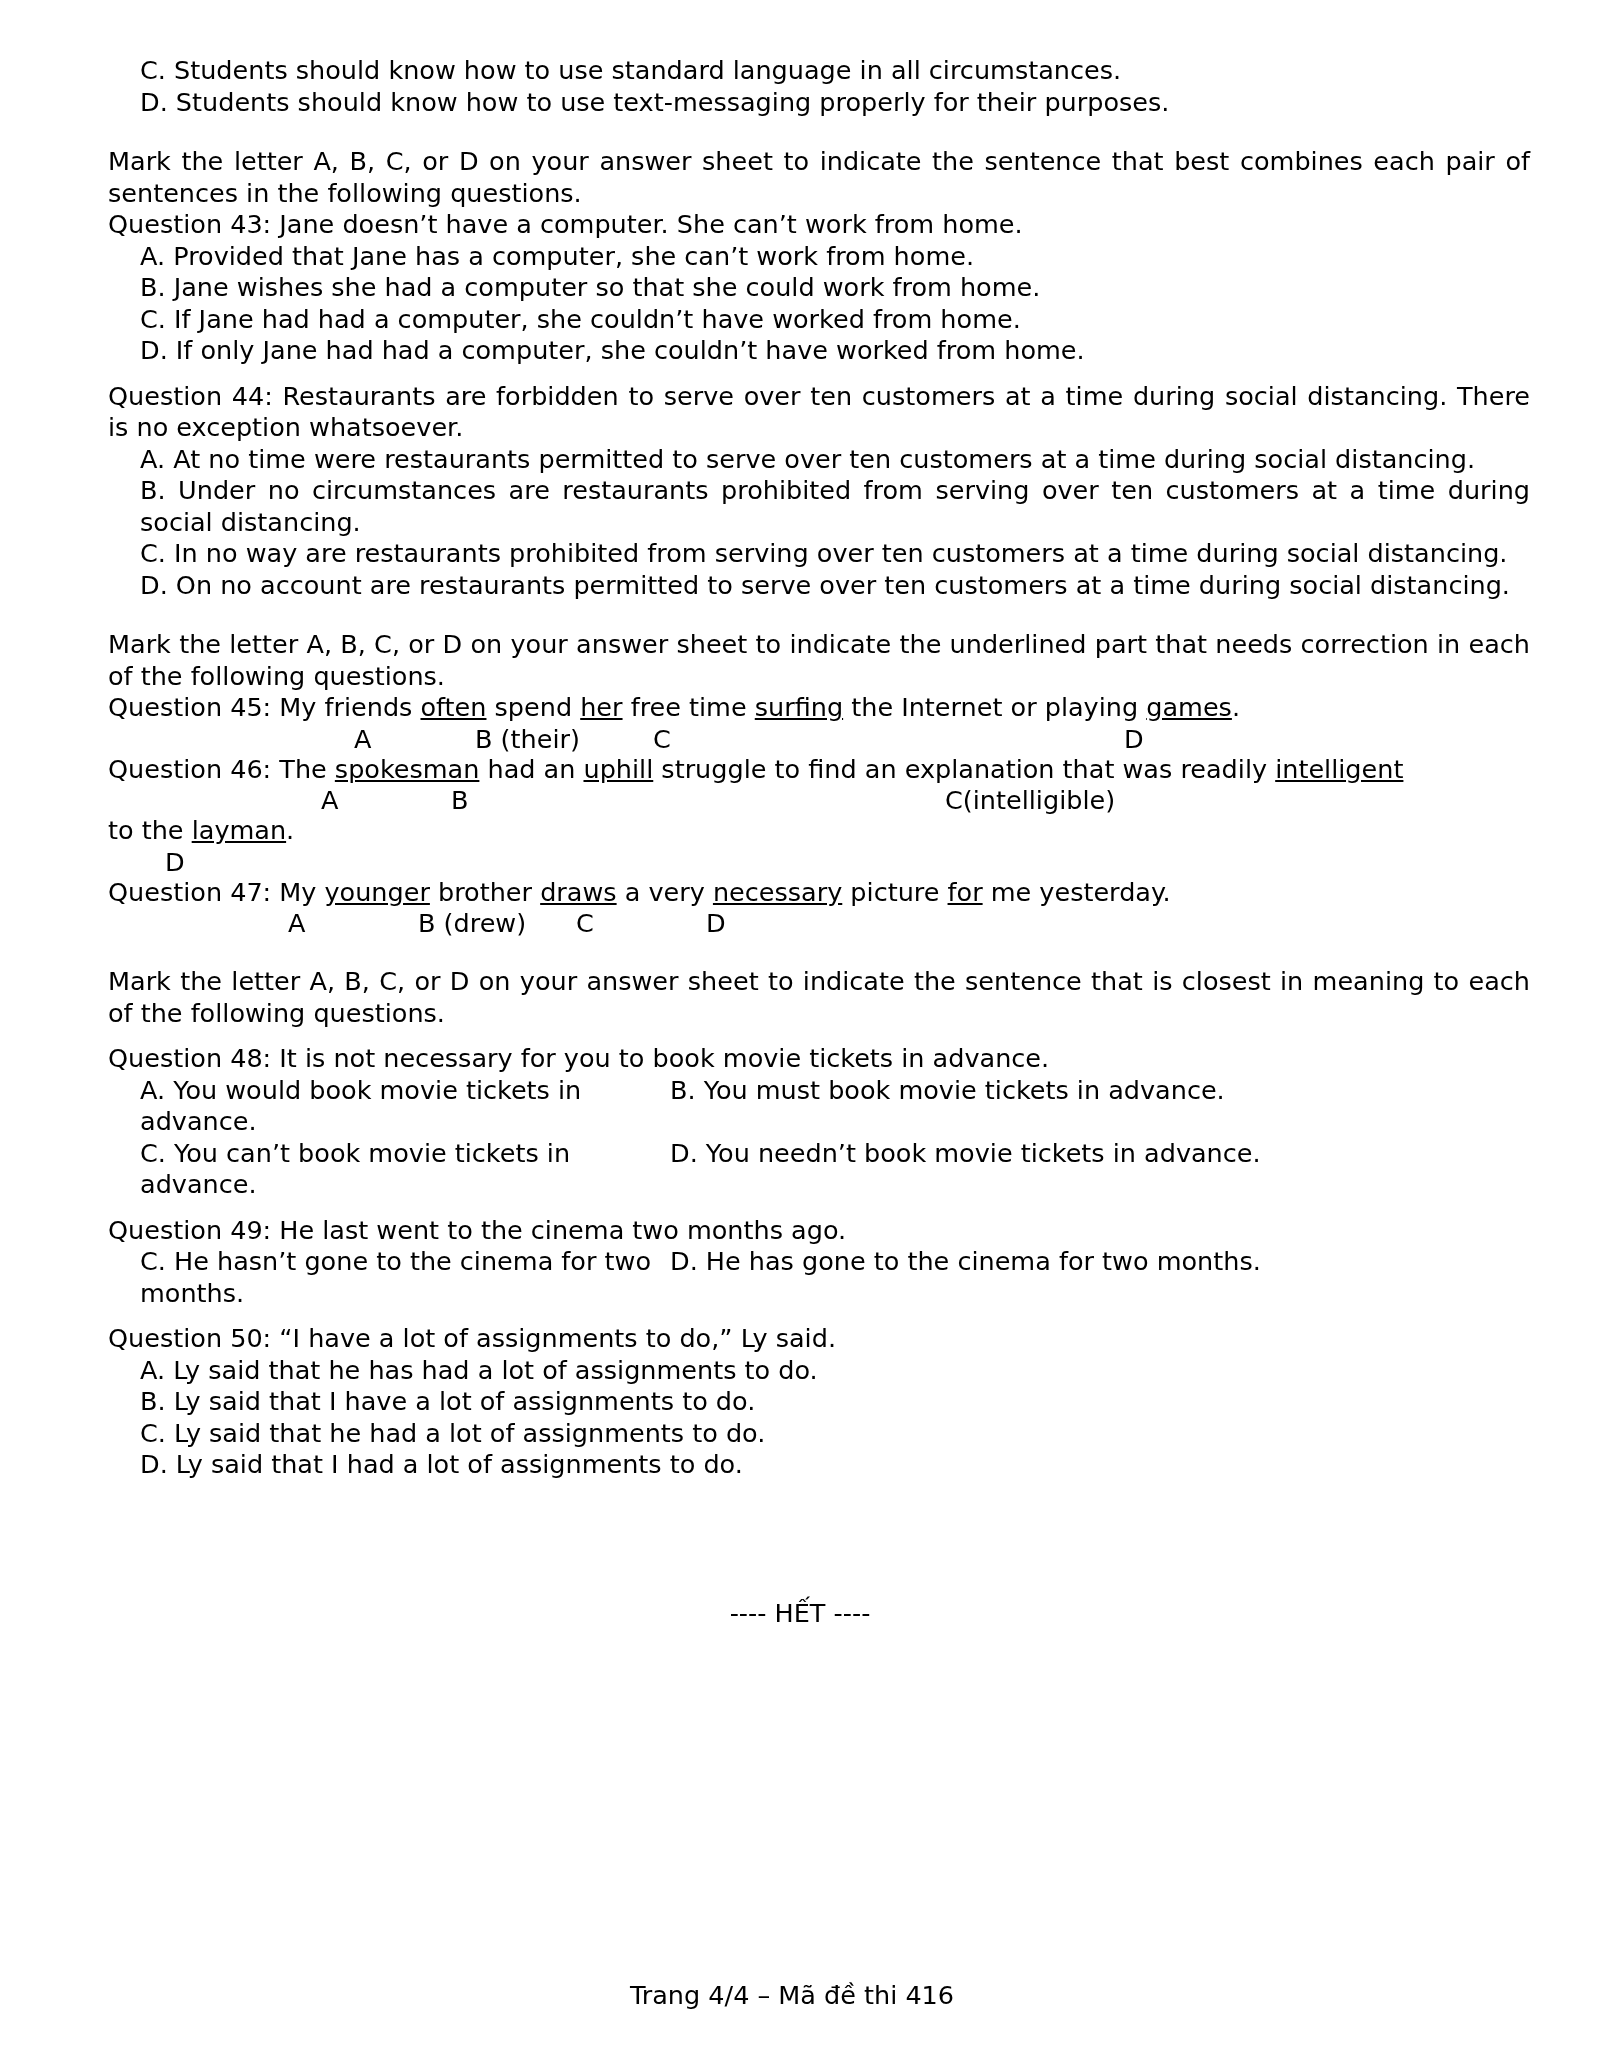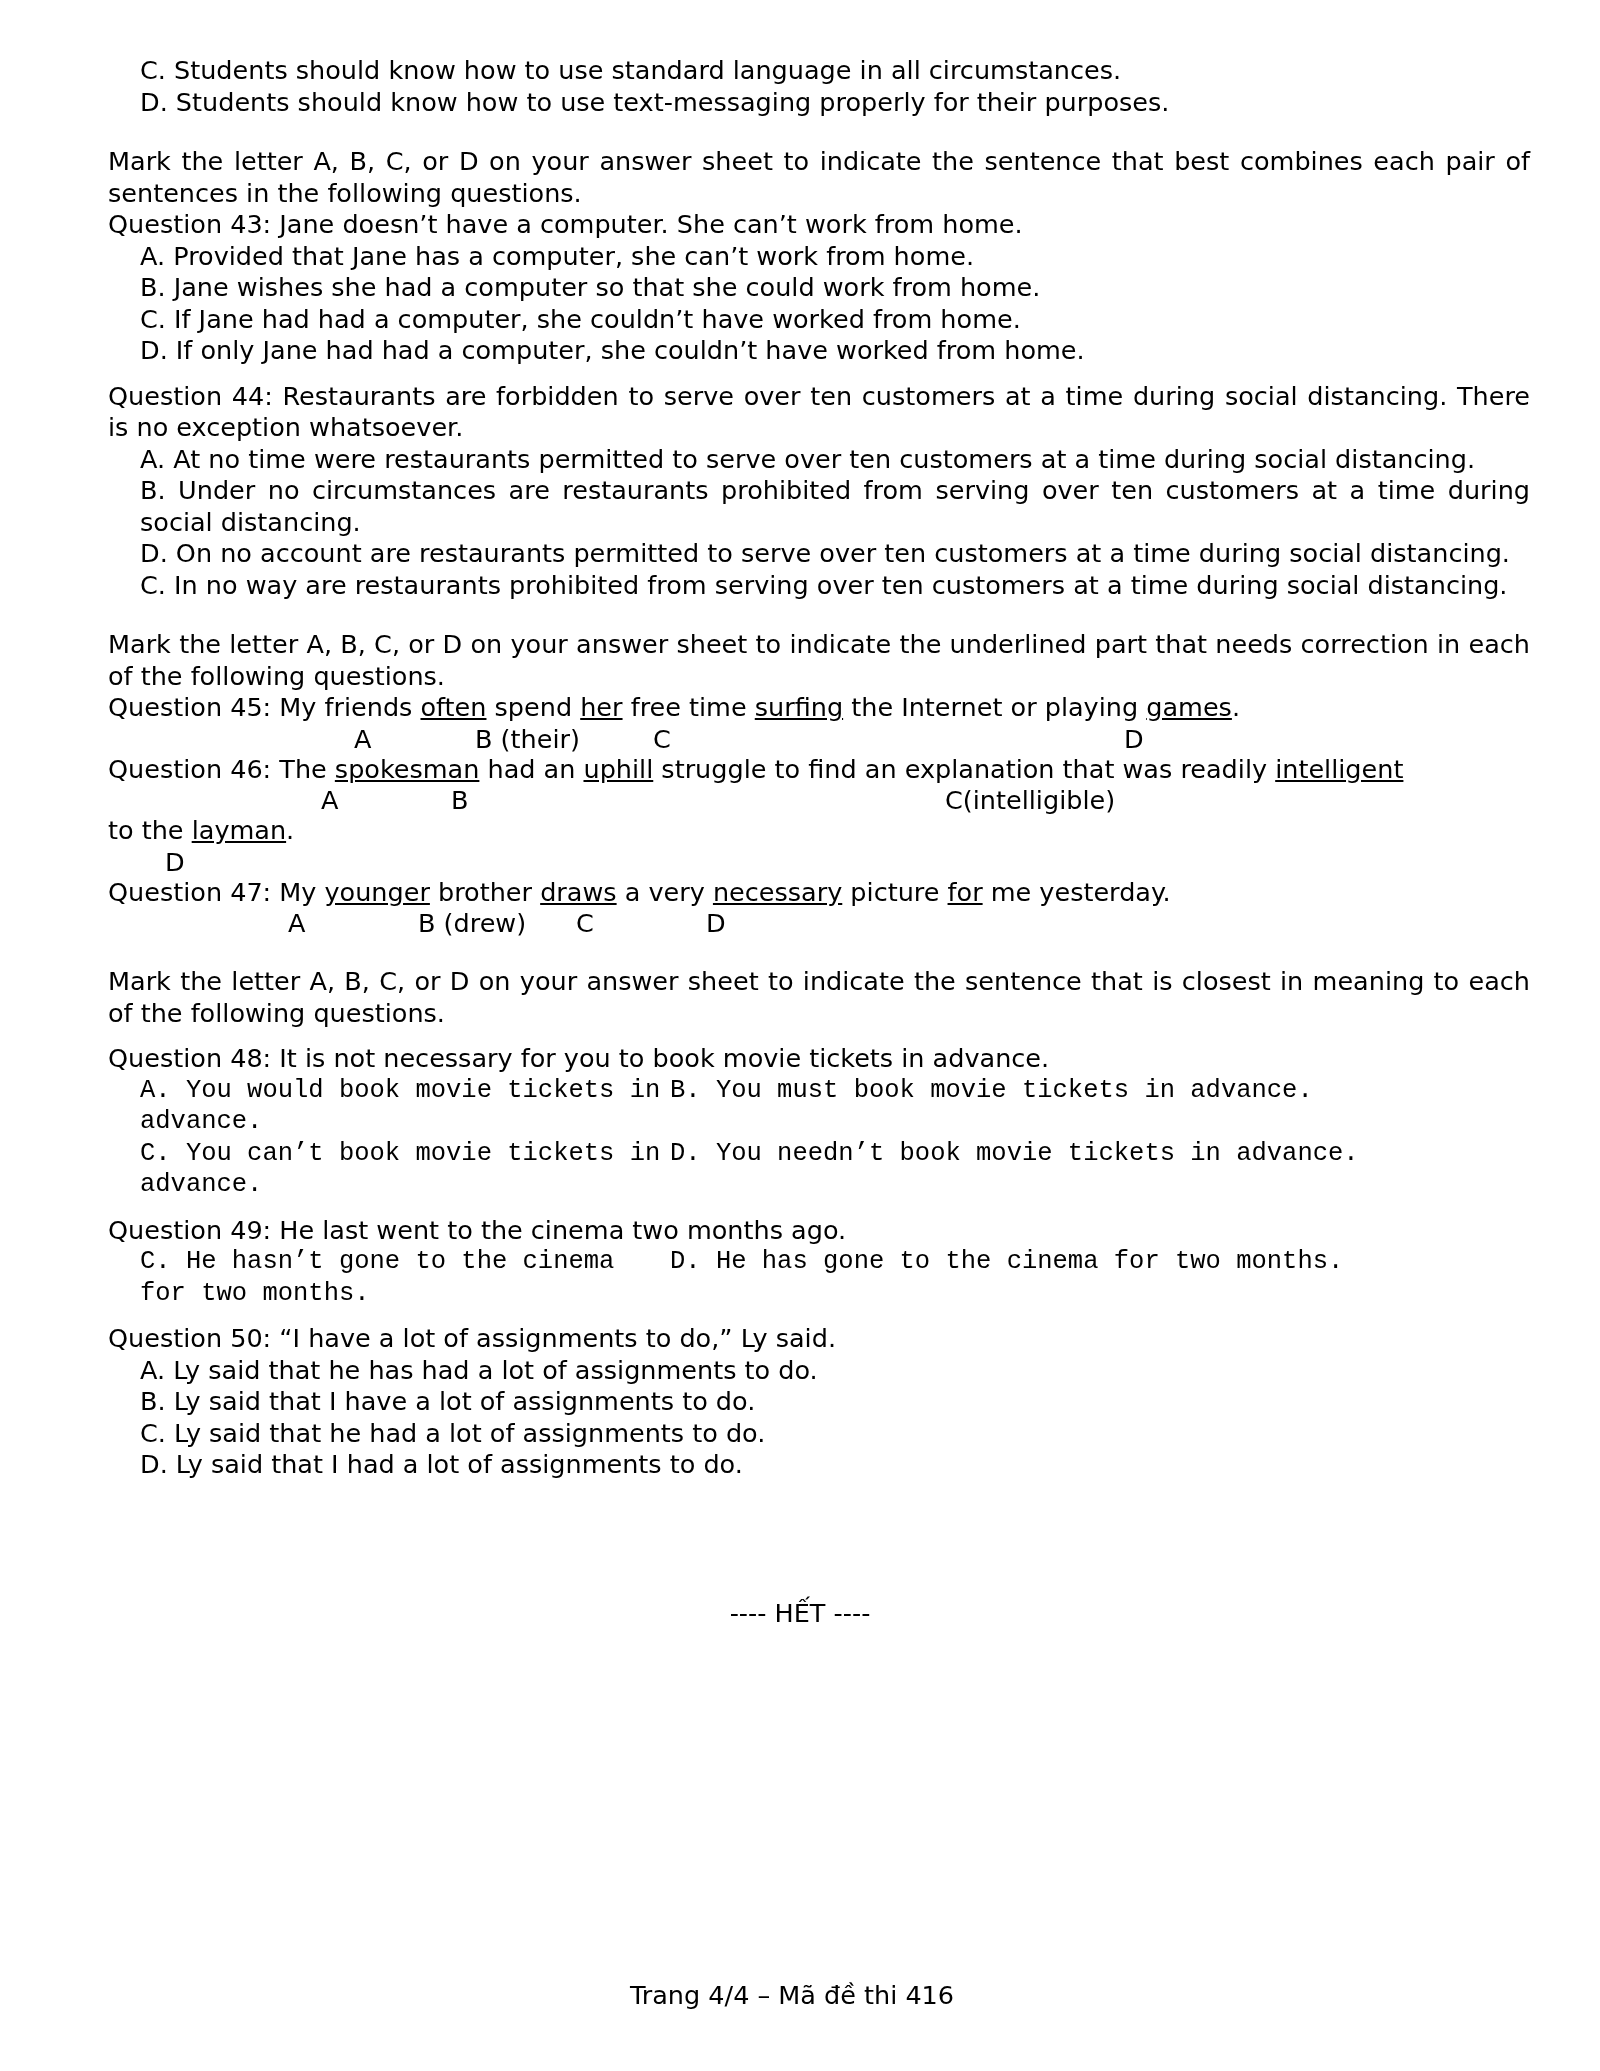--- a/index.html
+++ b/index.html
@@ -53,21 +53,20 @@
   .markers span {
     position: absolute;
     top: 0;
   }
   .two-col {
     display: block;
     position: relative;
     padding-left: 32px;
     font-size: 25.5px;
     line-height: 31.5px;
-    font-family: Liberation Mono, monospace;
   }
   .two-col .colA {
     display: inline-block;
     width: 530px;
     vertical-align: top;
   }
   .two-col .colB {
     display: inline-block;
     vertical-align: top;
   }
@@ -111,22 +110,22 @@
   <div class="line opt">A. Provided that Jane has a computer, she can’t work from home.</div>
   <div class="line opt">B. Jane wishes she had a computer so that she could work from home.</div>
   <div class="line opt">C. If Jane had had a computer, she couldn’t have worked from home.</div>
   <div class="line opt">D. If only Jane had had a computer, she couldn’t have worked from home.</div>
 
   <div class="gap-sm"></div>
 
   <div class="line just">Question 44: Restaurants are forbidden to serve over ten customers at a time during social distancing. There is no exception whatsoever.</div>
   <div class="line just opt-cont">A. At no time were restaurants permitted to serve over ten customers at a time during social distancing.</div>
   <div class="line just opt-cont">B. Under no circumstances are restaurants prohibited from serving over ten customers at a time during social distancing.</div>
+  <div class="line just opt-cont">C. In no way are restaurants prohibited from serving over ten customers at a time during social distancing.</div>
   <div class="line just opt-cont">D. On no account are restaurants permitted to serve over ten customers at a time during social distancing.</div>
-  <div class="line just opt-cont">C. In no way are restaurants prohibited from serving over ten customers at a time during social distancing.</div>
 
   <div class="gap-md"></div>
 
   <div class="line just">Mark the letter A, B, C, or D on your answer sheet to indicate the underlined part that needs correction in each of the following questions.</div>
 
   <div class="line"><span>Question 45: My friends </span><u class="ul">often</u><span> spend </span><u class="ul">her</u><span> free time </span><u class="ul">surfing</u><span> the Internet or playing </span><u class="ul">games</u><span>.</span></div>
   <div class="markers">
     <span style="left:246px">A</span>
     <span style="left:367px">B (their)</span>
     <span style="left:545px">C</span>

